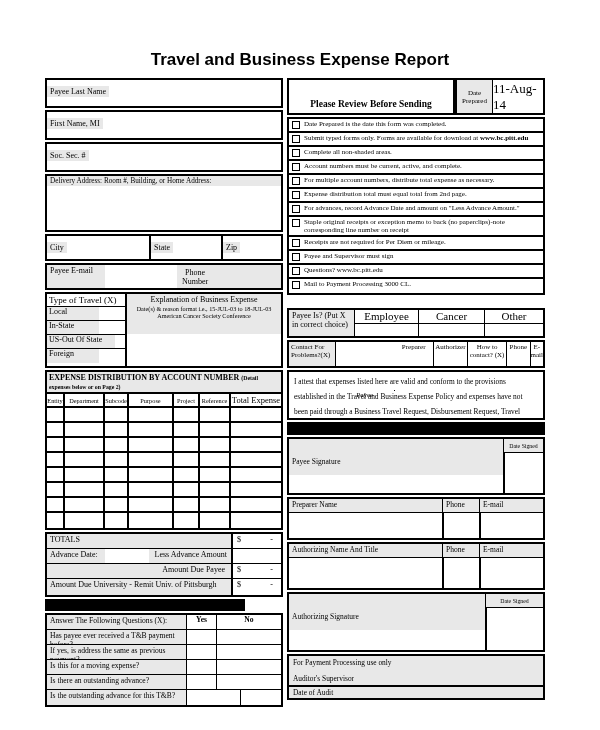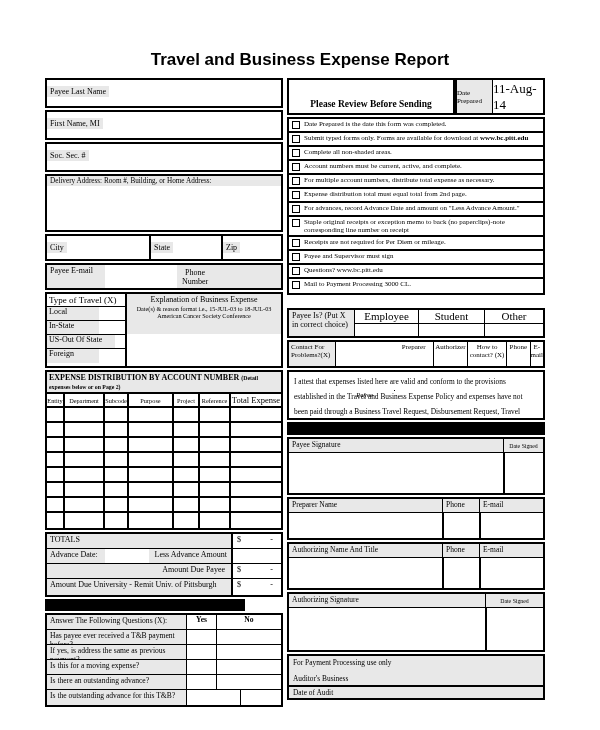--- a/index.html
+++ b/index.html
@@ -56,42 +56,42 @@
   .q-row:last-child{border-bottom:none;gap:24px;}
   .q-lbl{width:140px;padding:1px 3px;box-sizing:border-box;border-right:1px solid #000;}
   .q-yes{width:30px;border-right:1px solid #000;box-sizing:border-box;background:#fff;}
   .q-no{flex:1;background:#fff;}
   .q-hd{text-align:center;font-weight:bold;background:#fff;}
   
   .rv-head{height:37px;display:flex;margin-bottom:2px;}
   .rv-title{flex:1;border:2px solid #000;box-sizing:border-box;display:flex;align-items:flex-end;justify-content:center;
             font-weight:bold;font-size:9.5px;padding-bottom:4px;background:#fff;}
   .datebox{width:90px;border:2px solid #000;box-sizing:border-box;display:flex;}
-  .dp-lbl{width:36px;font-size:7px;text-align:left;display:flex;align-items:center;justify-content:center;
+  .dp-lbl{width:36px;font-size:7px;text-align:center;display:flex;align-items:center;justify-content:center;
           border-right:1px solid #000;box-sizing:border-box;}
   .dp-val{flex:1;display:flex;align-items:center;justify-content:center;font-size:13px;background:#fff;}
   .cl-box{border:2px solid #000;box-sizing:border-box;margin-bottom:13px;background:#fff;}
   .cl-row{display:flex;align-items:flex-start;min-height:14px;border-bottom:2px solid #000;box-sizing:border-box;
           padding:1px 3px;font-size:7px;}
   .cl-row:last-child{border-bottom:none;}
   .cb{width:6px;height:6px;border:1px solid #000;background:#fff;margin:1px 4px 0 0;flex:none;}
   .cl-text b{font-weight:bold;}
   .pis{height:30px;display:flex;}
   .pis-lbl{width:66px;font-size:8px;padding:1px 3px;box-sizing:border-box;border-right:1px solid #000;}
   .pis-opt{border-right:1px solid #000;box-sizing:border-box;display:flex;flex-direction:column;background:#fff;}
   .pis-opt:last-child{border-right:none;}
   .pis-opt .oh{height:14px;border-bottom:1px solid #000;text-align:center;font-size:11px;box-sizing:border-box;}
   .pis-opt .ob{flex:1;}
   .ct{height:28px;display:flex;font-size:7px;}
   .ct .c{border-right:1px solid #000;box-sizing:border-box;text-align:center;padding-top:1px;background:#fff;}
   .ct .c:last-child{border-right:none;}
   .ct .c.hd{background:#e8e8e8;text-align:left;padding:1px 2px;}
   .attest{height:50px;font-size:7.4px;line-height:2.05;padding:2px 5px;box-sizing:border-box;background:#fff;}
   .sig-head{display:flex;height:14px;box-sizing:border-box;font-size:7.5px;border-bottom:1px solid #000;}
-  .sig-head .sl{flex:1;padding:1px 3px;box-sizing:border-box;}
+  .sig-head .sl{flex:1;padding:18px 3px;box-sizing:border-box;}
   .sig-head .ds{border-left:1px solid #000;font-size:5.8px;display:flex;align-items:center;justify-content:center;box-sizing:border-box;}
   .sig-body{display:flex;background:#fff;}
   .sig-body .main{flex:1;}
   .sig-body .side{border-left:2px solid #000;box-sizing:border-box;}
   .hd3{display:flex;height:14px;font-size:7.5px;border-bottom:1px solid #000;box-sizing:border-box;}
   .hd3 .n{flex:1;padding:1px 3px;box-sizing:border-box;}
   .hd3 .p{width:37px;padding:1px 3px;border-left:1px solid #000;box-sizing:border-box;}
   .hd3 .e{width:64px;padding:1px 3px;border-left:1px solid #000;box-sizing:border-box;}
   .bd3{display:flex;background:#fff;}
   .bd3 .n{flex:1;}
@@ -372,21 +372,21 @@
         </div>
       </div>
 
       <div class="box pis">
         <div class="pis-lbl shade">Payee Is? (Put X in correct choice)</div>
         <div class="pis-opt" style="width:64px;">
           <div class="oh">Employee</div>
           <div class="ob"></div>
         </div>
         <div class="pis-opt" style="width:66px;">
-          <div class="oh">Student</div>
+          <div class="oh">Cancer</div>
           <div class="ob"></div>
         </div>
         <div class="pis-opt" style="flex:1;">
           <div class="oh">Other</div>
           <div class="ob"></div>
         </div>
       </div>
 
       <div class="box ct">
         <div class="c hd" style="width:48px;">Contact For Problems?(X)</div>
@@ -446,21 +446,21 @@
         </div>
         <div class="sig-body" style="height:42px;">
           <div class="main"></div>
           <div class="side" style="width:58px;"></div>
         </div>
       </div>
 
       <div class="box pay-proc">
         <div class="pp-top shade">
           <div>For Payment Processing use only</div>
-          <div>Auditor's Business</div>
+          <div>Auditor's Supervisor</div>
         </div>
         <div class="pp-bottom shade">
           <span>Date of Audit</span>
         </div>
       </div>
 
     </div>
   </div>
 </div>
 

